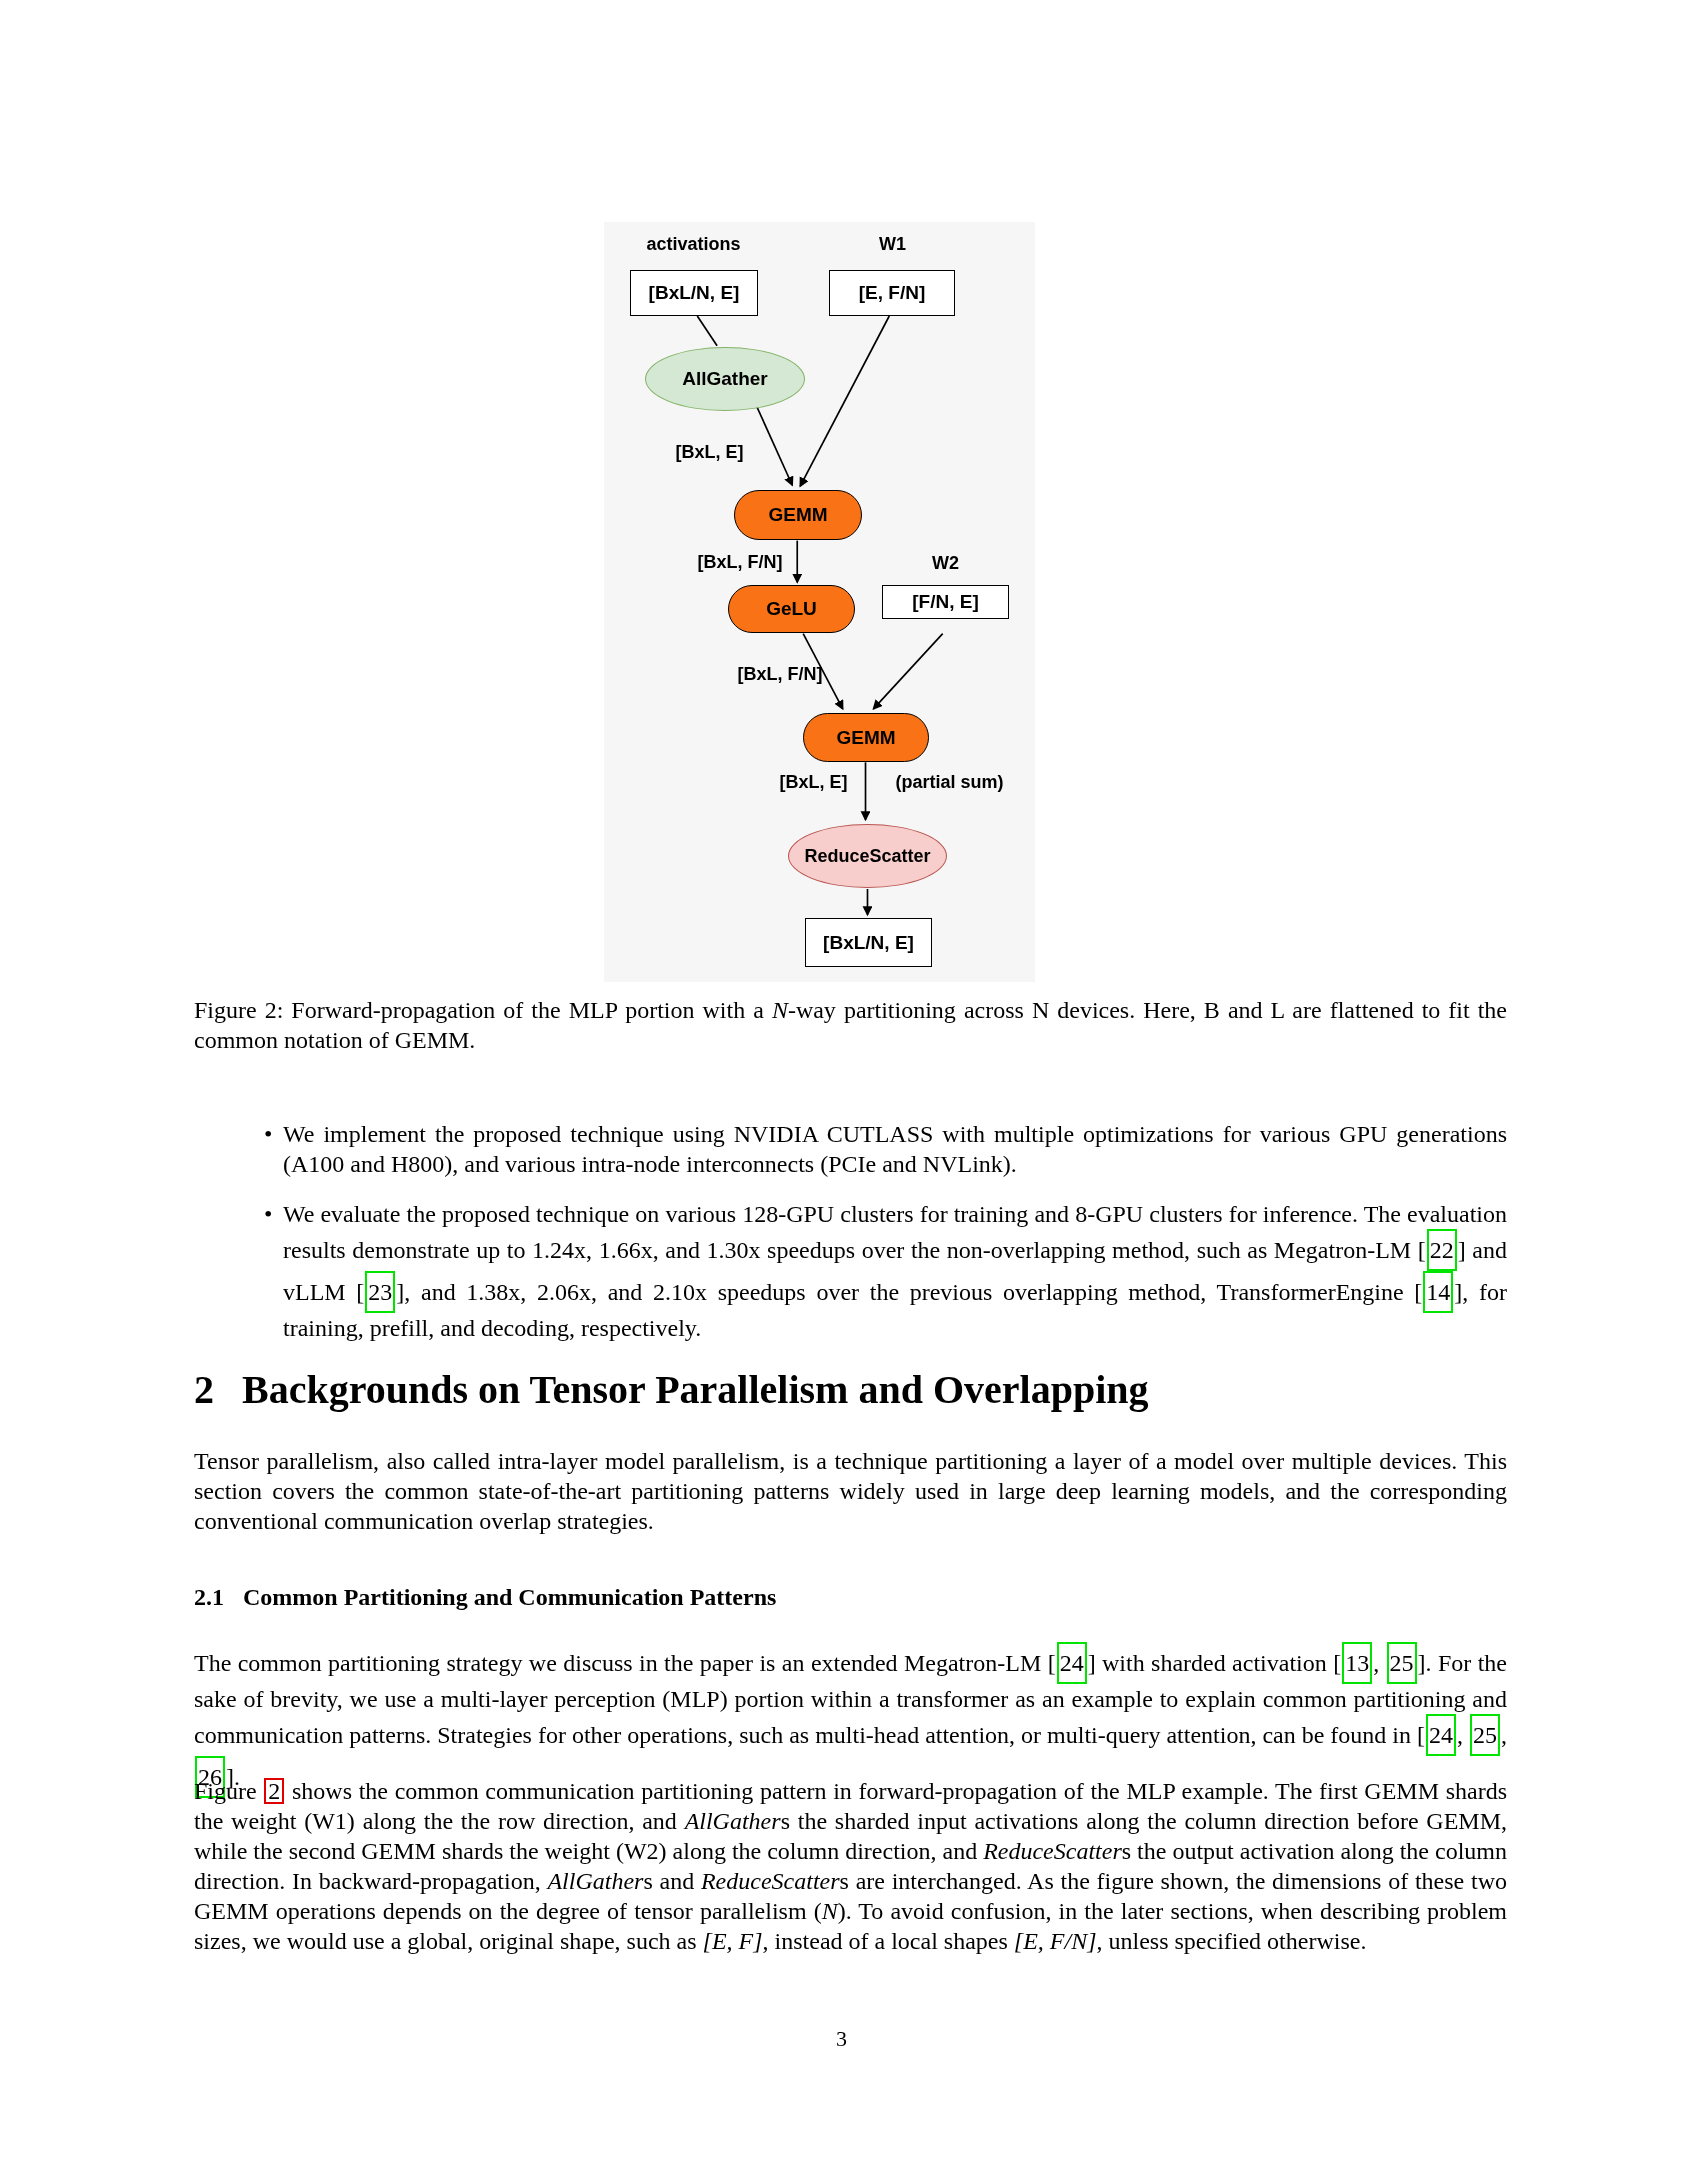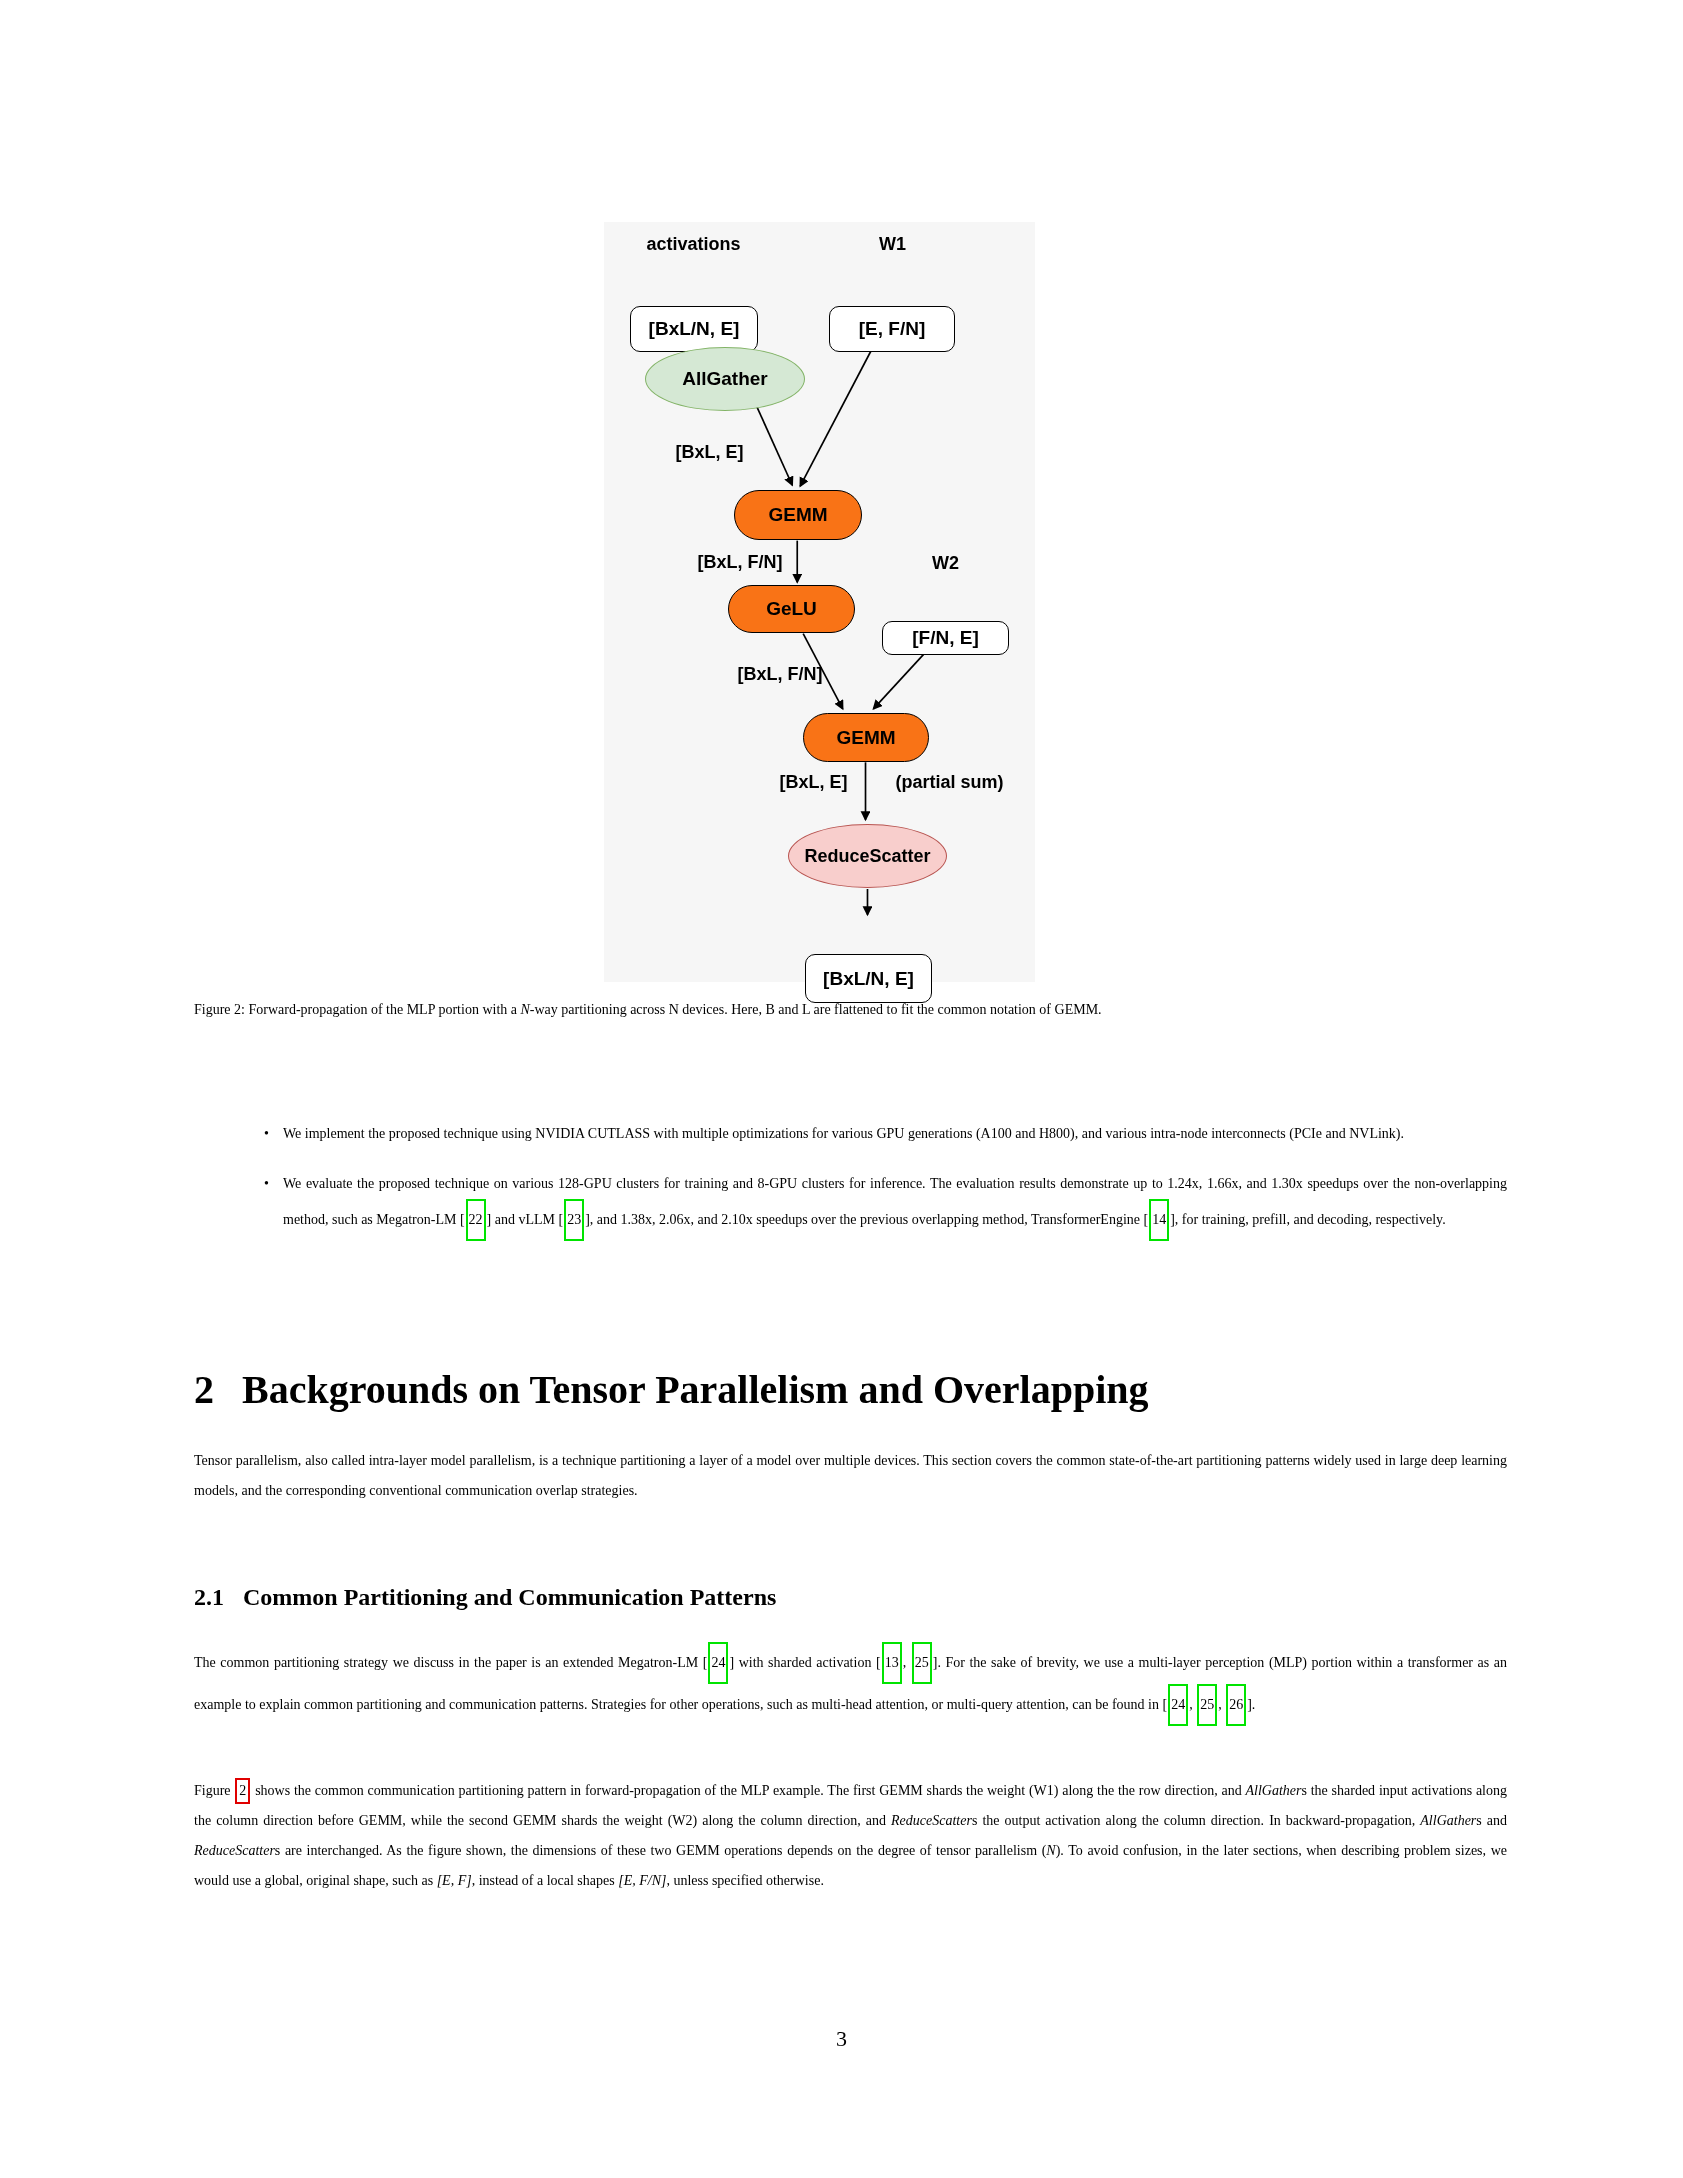--- a/index.html
+++ b/index.html
@@ -12,28 +12,28 @@
   html,body{background:#888;}
   .page{
     position:relative;width:1683px;height:2178px;background:var(--page-bg);
     font-family:"Liberation Serif", serif;color:var(--text);margin:0 auto;overflow:hidden;
   }
   
   .fig-panel{position:absolute;left:604px;top:222px;width:431px;height:760px;background:var(--figure-bg);}
   .fig-arrows{position:absolute;left:0;top:0;}
   .fig-node{position:absolute;display:flex;align-items:center;justify-content:center;
     font-family:"Liberation Sans", sans-serif;font-weight:bold;font-size:19px;color:#000;}
-  .fig-box{background:#fff;border:1.8px solid #000;border-radius:10px;margin-top:36px;}
+  .fig-box{background:#fff;border:1.8px solid #000;border-radius:0;}
   .fig-stadium{background:#f97316;border:1.8px solid #000;border-radius:25px;}
   .fig-ellipse{border-radius:50%;}
   .fig-ellipse.ag{background:var(--allgather-fill);border:1.8px solid var(--allgather-stroke);}
   .fig-ellipse.rs{background:var(--reducescatter-fill);border:1.8px solid var(--reducescatter-stroke);font-size:18px;}
   .fig-label{font-size:18px;}
   
-  .textblock{position:absolute;left:194px;width:1313px;font-size:14px;line-height:30px;text-align:justify;}
+  .textblock{position:absolute;left:194px;width:1313px;font-size:24px;line-height:30px;text-align:justify;}
   .caption{text-align:justify;}
   .seg-i,.seg-m{font-style:italic;}
   .seg-g{display:inline-block;border:2px solid var(--citation-box);line-height:22px;padding:8px 1px;margin:0 1px;}
   .seg-r{display:inline-block;border:2px solid var(--figref-box);line-height:22px;padding:0 2px;margin:0 1px;}
   .bullet-item{position:relative;padding-left:89px;text-align:justify;}
   .bullet-item + .bullet-item{margin-top:20px;}
   .bullet-glyph{position:absolute;left:70px;top:0;}
   .sec-heading{position:absolute;left:194px;width:1313px;font-weight:bold;font-size:40px;line-height:36px;}
   .sec-heading .hnum{margin-right:28px;}
   .subsec-heading{position:absolute;left:194px;width:1313px;font-weight:bold;font-size:24px;line-height:28px;}

